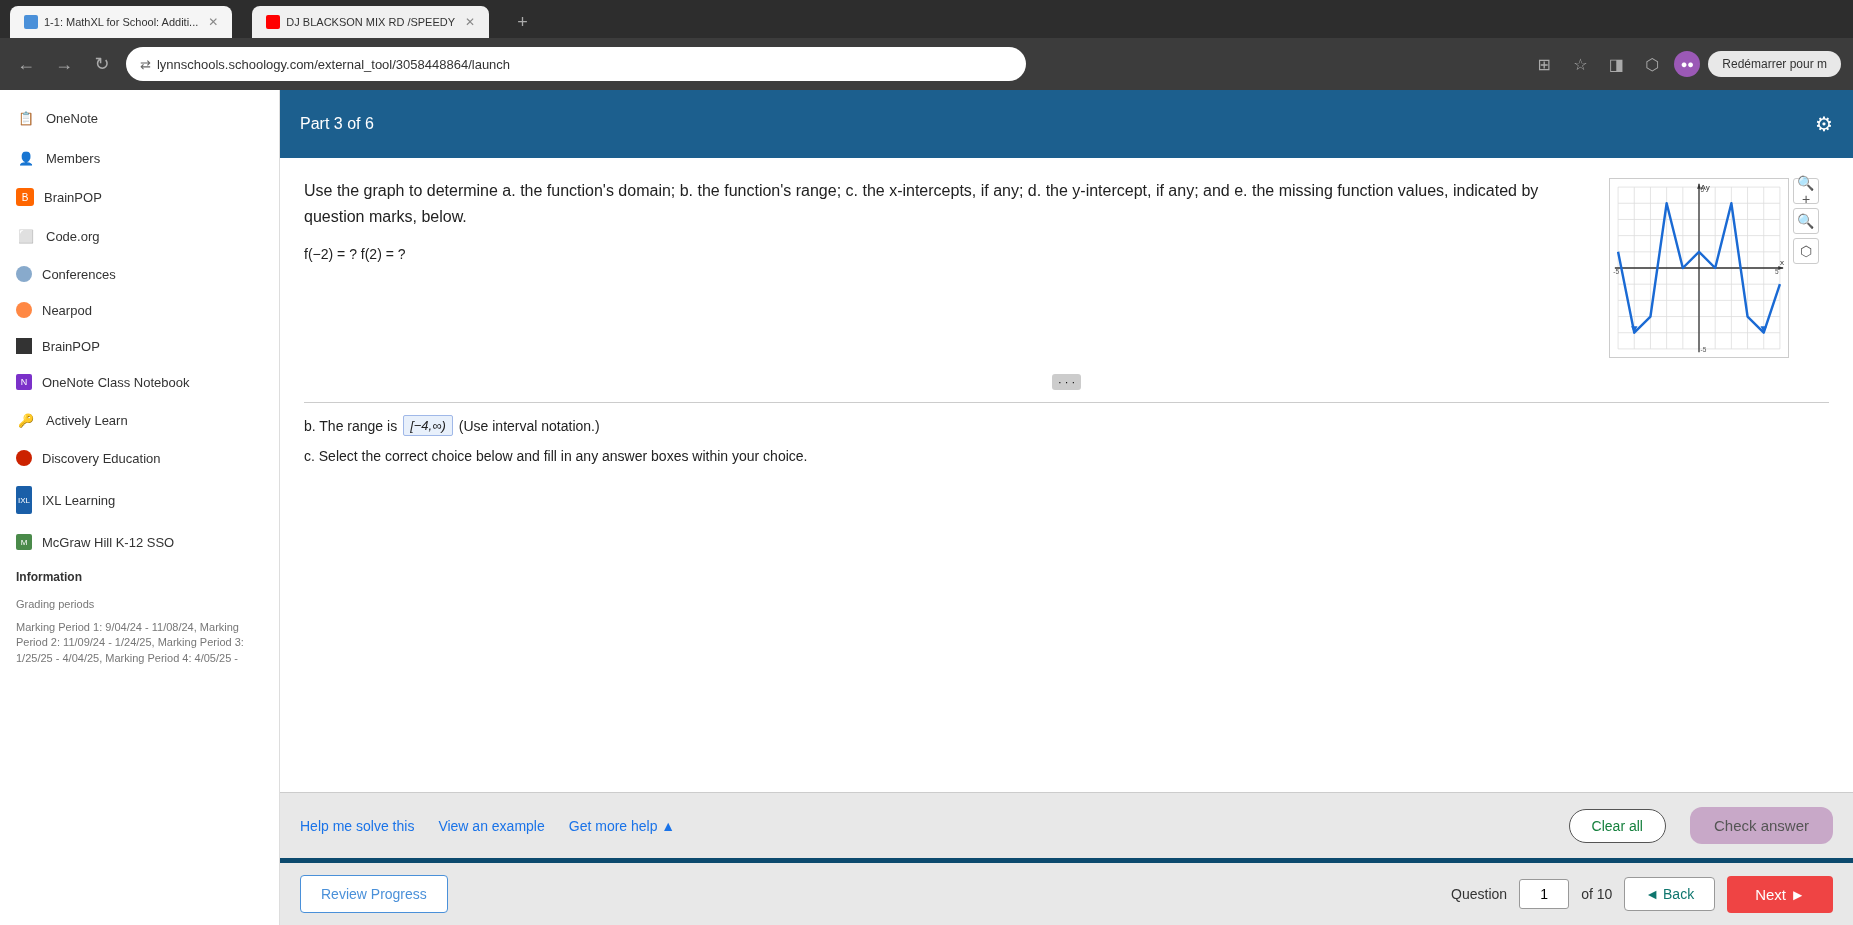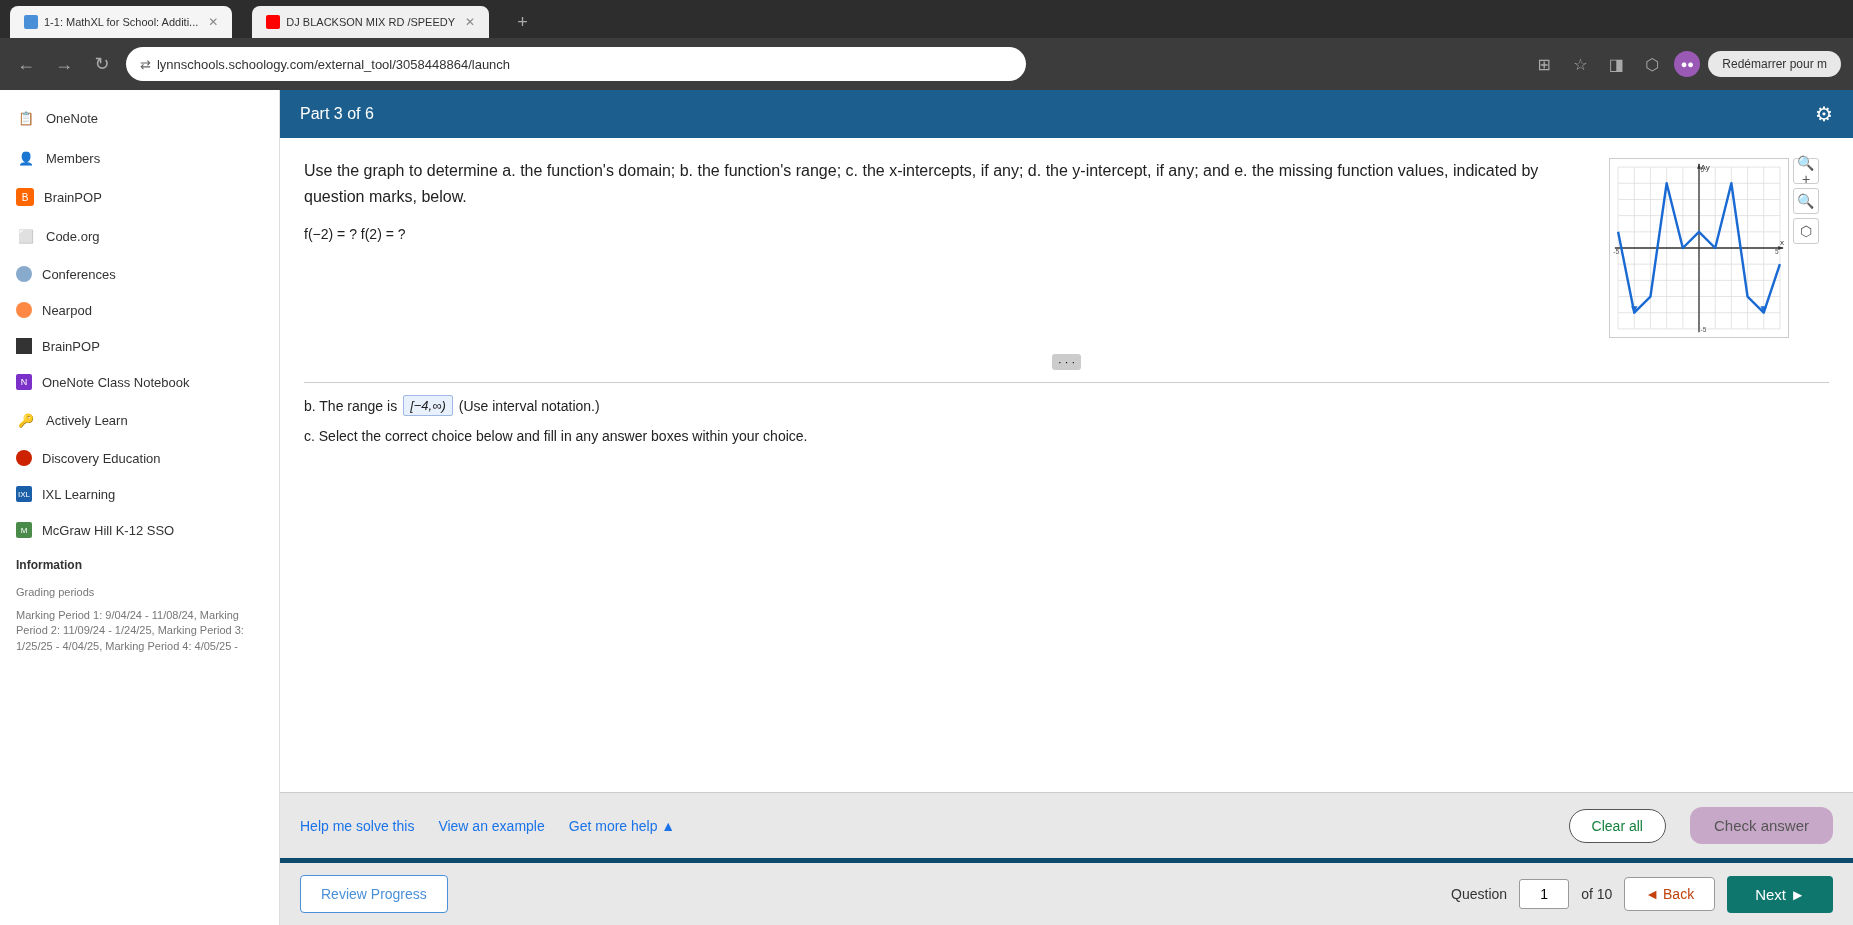--- a/index.html
+++ b/index.html
@@ -30,21 +30,21 @@
     .sidebar { width: 280px; background: white; overflow-y: auto; border-right: 1px solid #ddd; flex-shrink: 0; padding: 8px 0; }
     .sidebar-item { display: flex; align-items: center; gap: 10px; padding: 10px 16px; font-size: 13px; color: #333; cursor: pointer; }
     .sidebar-icon { width: 20px; height: 20px; flex-shrink: 0; display: flex; align-items: center; justify-content: center; }
     .sidebar-label { font-size: 13px; }
     .sidebar-info-title { font-weight: bold; font-size: 12px; color: #333; margin-bottom: 4px; }
 
     
     .content-area { flex: 1; display: flex; flex-direction: column; overflow: hidden; }
 
     
-    .question-header { background: #1c5f8e; color: white; padding: 12px 20px; display: flex; align-items: center; justify-content: space-between; }
+    .question-header { background: #1c5f8e; color: white; padding: 22px 20px; display: flex; align-items: center; justify-content: space-between; }
     .question-header-title { font-size: 16px; font-weight: normal; }
     .settings-icon { color: white; font-size: 20px; cursor: pointer; }
 
     
     .question-body { flex: 1; overflow-y: auto; background: white; padding: 20px 24px; }
 
     .question-text { font-size: 14px; color: #222; line-height: 1.6; margin-bottom: 16px; display: flex; gap: 20px; }
     .question-text-main { flex: 1; }
     .graph-container { width: 220px; flex-shrink: 0; display: flex; align-items: flex-start; gap: 4px; }
     .graph-box { width: 180px; height: 180px; border: 1px solid #ccc; position: relative; background: white; }
@@ -63,22 +63,22 @@
     .clear-all-btn { background: white; border: 1.5px solid #555; border-radius: 20px; padding: 8px 22px; font-size: 14px; color: #15803d; cursor: pointer; margin-left: auto; }
     .check-answer-btn { background: #c8a8c8; border: none; border-radius: 12px; padding: 10px 24px; font-size: 15px; color: #555; cursor: pointer; }
 
     
     .nav-footer { background: #e8e8e8; border-top: 5px solid #0c4a6e; padding: 12px 20px; display: flex; align-items: center; }
     .review-btn { background: white; border: 1.5px solid #4a90d9; border-radius: 4px; padding: 10px 20px; font-size: 14px; color: #4a90d9; cursor: pointer; font-weight: 500; }
     .question-nav { display: flex; align-items: center; gap: 12px; margin-left: auto; }
     .question-label { font-size: 14px; color: #333; }
     .question-input { width: 50px; border: 1px solid #999; border-radius: 3px; padding: 6px 8px; font-size: 14px; text-align: center; }
     .of-text { font-size: 14px; color: #333; }
-    .back-btn { background: white; border: 1.5px solid #999; border-radius: 4px; padding: 8px 20px; font-size: 14px; color: #c2410c; cursor: pointer; display: flex; align-items: center; gap: 6px; }
-    .next-btn { background: #0f766e; border: none; border-radius: 4px; padding: 10px 28px; font-size: 15px; color: white; cursor: pointer; display: flex; align-items: center; gap: 6px; font-weight: 500; }
+    .back-btn { background: white; border: 1.5px solid #999; border-radius: 4px; padding: 8px 20px; font-size: 14px; color: #0f766e; cursor: pointer; display: flex; align-items: center; gap: 6px; }
+    .next-btn { background: #ef4444; border: none; border-radius: 4px; padding: 10px 28px; font-size: 15px; color: white; cursor: pointer; display: flex; align-items: center; gap: 6px; font-weight: 500; }
 
     
     .graph-svg { width: 100%; height: 100%; }
 
     
     .question-body::-webkit-scrollbar { width: 8px; }
     .question-body::-webkit-scrollbar-track { background: #f1f1f1; }
     .question-body::-webkit-scrollbar-thumb { background: #888; border-radius: 4px; }
 
     .collapse-handle { background: #ccc; border: none; border-radius: 3px; padding: 2px 6px; cursor: pointer; font-size: 11px; margin: 0 4px; }
@@ -156,21 +156,21 @@
     </div>
     <div class="sidebar-item">
       <div class="sidebar-icon">🔑</div>
       <span class="sidebar-label">Actively Learn</span>
     </div>
     <div class="sidebar-item">
       <div class="sidebar-icon" style="width:16px;height:16px;border-radius:50%;background:#cc2200;"></div>
       <span class="sidebar-label">Discovery Education</span>
     </div>
     <div class="sidebar-item">
-      <div class="sidebar-icon" style="background:#1a5fa8;border-radius:2px;width:16px;height:16px;display:flex;align-items:center;justify-content:center;font-size:8px;color:white;">IXL</div>
+      <div class="sidebar-icon" style="background:#1a5fa8;border-radius:2px;width:16px;height:28px;display:flex;align-items:center;justify-content:center;font-size:8px;color:white;">IXL</div>
       <span class="sidebar-label">IXL Learning</span>
     </div>
     <div class="sidebar-item">
       <div class="sidebar-icon" style="background:#4a8a4a;border-radius:2px;width:16px;height:16px;display:flex;align-items:center;justify-content:center;font-size:8px;color:white;">M</div>
       <span class="sidebar-label">McGraw Hill K-12 SSO</span>
     </div>
     <div class="sidebar-item" style="flex-direction:column;align-items:flex-start;">
       <div class="sidebar-info-title">Information</div>
       <div style="font-size:11px;color:#777;">Grading periods</div>
       <div style="font-size:11px;color:#777;line-height:1.4;">Marking Period 1: 9/04/24 - 11/08/24, Marking Period 2: 11/09/24 - 1/24/25, Marking Period 3: 1/25/25 - 4/04/25, Marking Period 4: 4/05/25 -</div>

